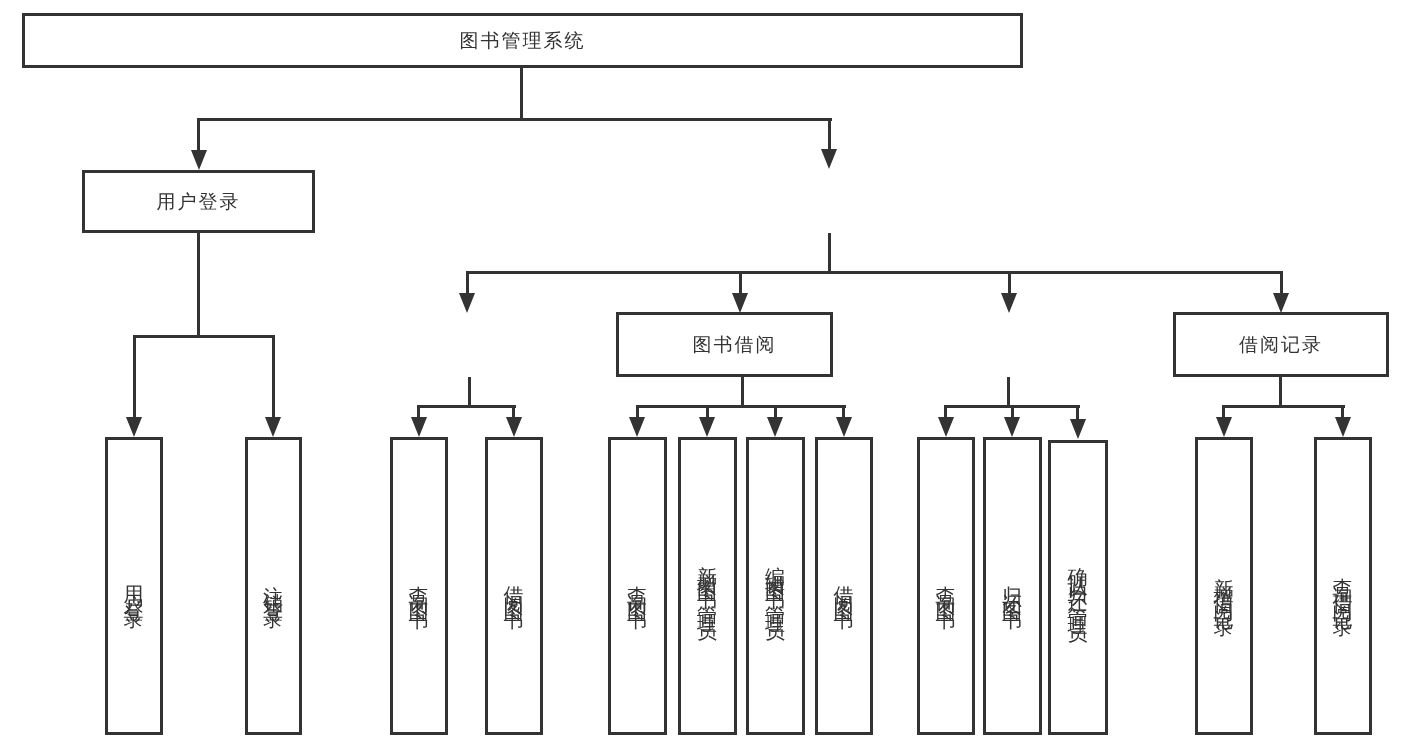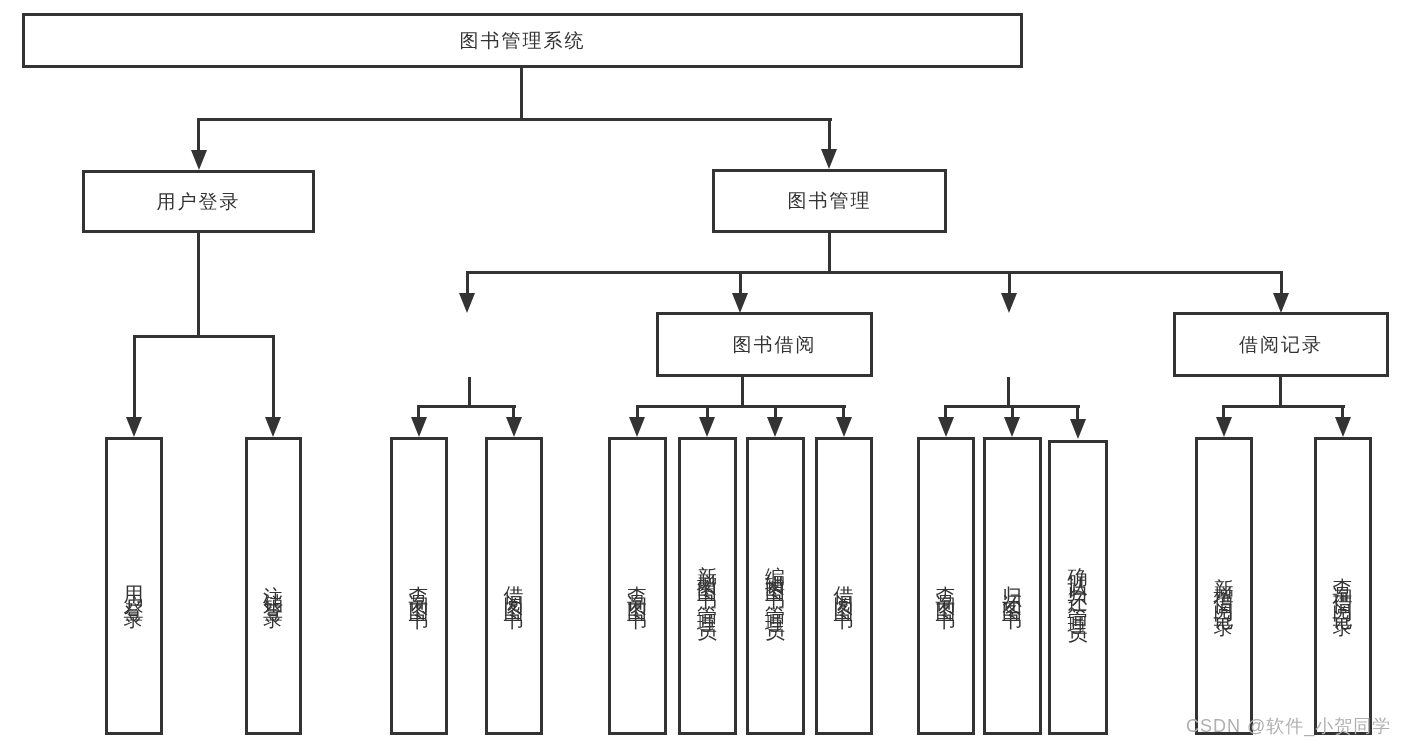--- a/index.html
+++ b/index.html
@@ -145,25 +145,22 @@
   <div class="vline" style="left:1341px; top:405px; height:14px;"></div>
   <div class="arrow" style="left:1335px; top:417px;"></div>
 
   <div class="hbox" style="left:22px; top:13px; width:1001px; height:55px;">
     <span>图书管理系统</span>
   </div>
 
   <div class="hbox" style="left:82px; top:170px; width:233px; height:63px;">
     <span>用户登录</span>
   </div>
-  <div class="hbox" style="left:712px; top:169px; width:235px; height:64px;">
-    <span>图书管理</span>
-  </div>
-
-  <div class="hbox" style="left:656px; top:312px; width:217px; height:65px;padding-left:20px;">
+
+  <div class="hbox" style="left:616px; top:312px; width:217px; height:65px;padding-left:20px;">
     <span>图书借阅</span>
   </div>
   <div class="hbox" style="left:1173px; top:312px; width:216px; height:65px;">
     <span>借阅记录</span>
   </div>
 
   <div class="vbox" style="left:105px; top:437px; width:58px; height:298px;">
     <span class="vtext">用户登录</span>
   </div>
   <div class="vbox" style="left:245px; top:437px; width:57px; height:298px;">
@@ -200,15 +197,14 @@
     <span class="vtext">确认归还（管理员）</span>
   </div>
 
   <div class="vbox" style="left:1195px; top:437px; width:58px; height:298px;">
     <span class="vtext">新增借阅记录</span>
   </div>
   <div class="vbox" style="left:1314px; top:437px; width:58px; height:298px;">
     <span class="vtext">查询借阅记录</span>
   </div>
 
-  <div class="watermark">CSDN @软件_小贺同学</div>
 
 </div>
 
 </body></html>

